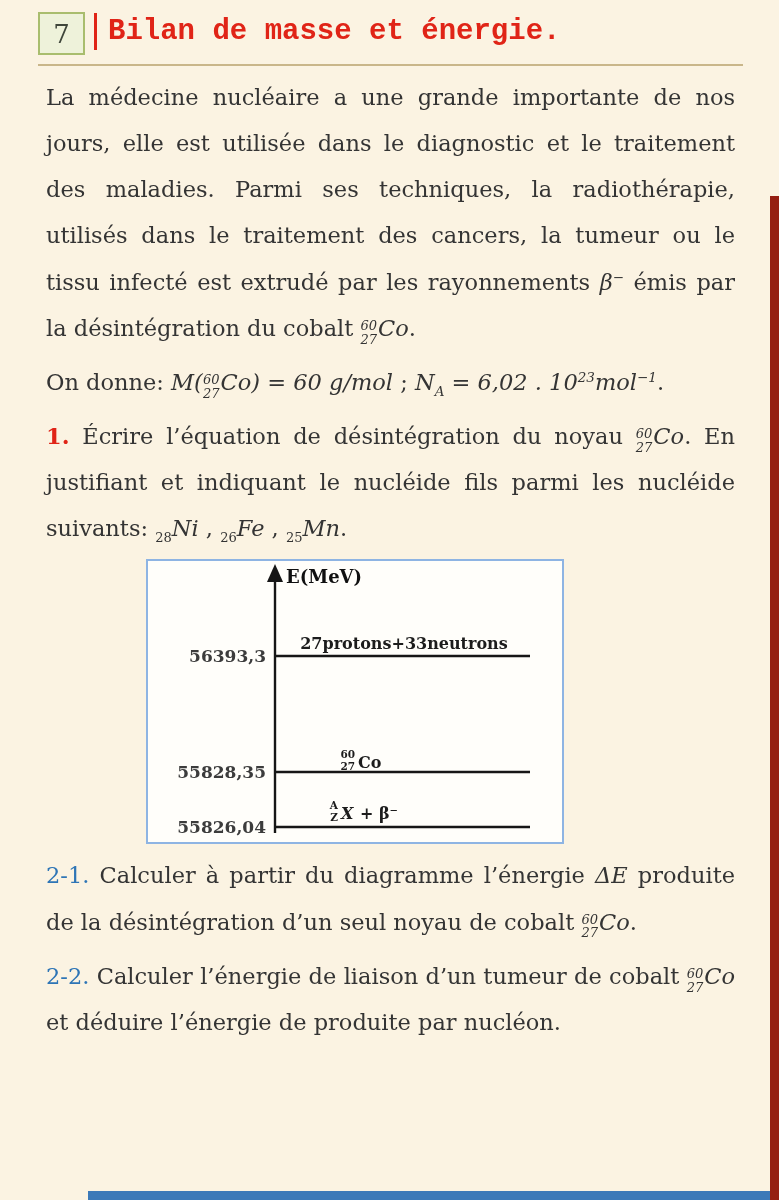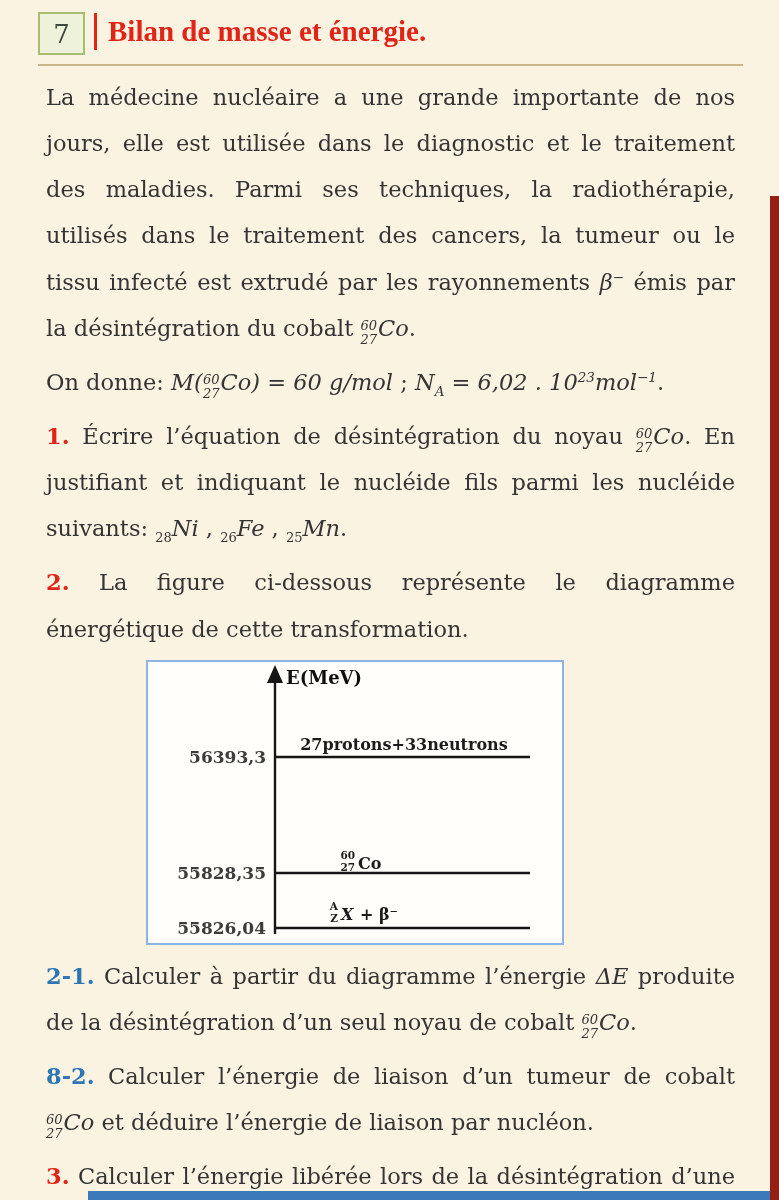--- a/index.html
+++ b/index.html
@@ -28,35 +28,35 @@
     width:47px;height:43px;flex:0 0 47px;
     background:#eef2da;border:2px solid #a9bd6e;
     display:flex;align-items:center;justify-content:center;
     font-size:26px;color:#3f463a;
   }
   .title{
     margin:0 0 4px 9px;
     padding:2px 0 2px 11px;
     border-left:3px solid var(--red);
     color:var(--red);
-    font-family:Liberation Serif, serif;
+    font-family:Liberation Mono, monospace;
     font-weight:700;font-size:29px;line-height:1.15;text-align:right;
   }
   .rule{border-bottom:2px solid var(--rule);margin-top:9px;}
 
   
   .content{margin-top:8px;}
   .para{
     margin:8px;font-size:22.5px;line-height:2.05;
     text-align:justify;color:var(--ink);
   }
   .seg{}
   .seg-it{font-style:italic;}
   .seg-red{color:var(--red);font-weight:700;}
-  .seg-blue{color:var(--blue);font-weight:700;}
+  .seg-blue{color:var(--blue);font-weight:400;}
   .seg-sup{font-size:60%;vertical-align:super;font-style:italic;}
   .seg-subit{font-size:60%;vertical-align:sub;font-style:italic;}
 
   .iso{white-space:nowrap;}
   .iso-stack{
     display:inline-block;vertical-align:-0.35em;
     text-align:right;margin-right:1px;
   }
   .iso-stack .iso-sup,.iso-stack .iso-sub{
     display:block;font-size:58%;line-height:1.05;font-style:italic;
@@ -100,21 +100,20 @@
       <span>7</span>
     </div>
     <h1 class="title">Bilan de masse et énergie.</h1>
   </header>
   <div class="rule"></div>
 
   <div class="content">
       <p class="para"><span class="seg">La médecine nucléaire a une grande importante de nos jours, elle est utilisée dans le diagnostic et le traitement des maladies. Parmi ses techniques, la radiothérapie, utilisés dans le traitement des cancers, la tumeur ou le tissu infecté est extrudé par les rayonnements </span><span class="seg-it">β</span><span class="seg-sup">−</span><span class="seg"> émis par la désintégration du cobalt </span><span class="iso"><span class="iso-stack"><span class="iso-sup">60</span><span class="iso-sub">27</span></span><span class="iso-sym">Co</span></span><span class="seg">.</span></p>
       <p class="para"><span class="seg">On donne: </span><span class="seg-it">M(</span><span class="iso"><span class="iso-stack"><span class="iso-sup">60</span><span class="iso-sub">27</span></span><span class="iso-sym">Co</span></span><span class="seg-it">) = 60 g/mol</span><span class="seg"> ; </span><span class="seg-it">N</span><span class="seg-subit">A</span><span class="seg-it"> = 6,02 . 10</span><span class="seg-sup">23</span><span class="seg-it">mol</span><span class="seg-sup">−1</span><span class="seg">.</span></p>
       <p class="para"><span class="seg-red">1.</span><span class="seg"> Écrire l’équation de désintégration du noyau </span><span class="iso"><span class="iso-stack"><span class="iso-sup">60</span><span class="iso-sub">27</span></span><span class="iso-sym">Co</span></span><span class="seg">. En justifiant et indiquant le nucléide fils parmi les nucléide suivants: </span><span class="presub"><span class="pre-sub">28</span><span class="iso-sym">Ni</span></span><span class="seg"> , </span><span class="presub"><span class="pre-sub">26</span><span class="iso-sym">Fe</span></span><span class="seg"> , </span><span class="presub"><span class="pre-sub">25</span><span class="iso-sym">Mn</span></span><span class="seg">.</span></p>
-      <p class="para"><span class="seg-red">2.</span><span class="seg"> La figure ci-dessous représente le diagramme énergétique de cette transformation.</span></p>
     </div>
 
   <div class="figure">
     <svg viewBox="0 0 414 281" width="414" height="281">
 
       <line x1="127" y1="272" x2="127" y2="16" stroke="#161616" stroke-width="2.4"></line>
       <polygon points="127,3 119,21 135,21" fill="#161616"></polygon>
       <text x="138" y="22" class="fig-axis">E(MeV)</text>
 
       <line x1="127" y1="95" x2="382" y2="95" stroke="#161616" stroke-width="2.4"></line>
@@ -131,20 +130,19 @@
       <text x="118" y="272" text-anchor="end" class="fig-val">55826,04</text>
       <text x="190" y="248" text-anchor="end" class="fig-iso-small">A</text>
       <text x="190" y="260" text-anchor="end" class="fig-iso-small">Z</text>
       <text x="193" y="258" class="fig-label-it">X</text>
       <text x="212" y="258" class="fig-label">+ β⁻</text>
     </svg>
   </div>
 
   <div class="content">
       <p class="para"><span class="seg-blue">2-1.</span><span class="seg"> Calculer à partir du diagramme l’énergie </span><span class="seg-it">ΔE</span><span class="seg"> produite de la désintégration d’un seul noyau de cobalt </span><span class="iso"><span class="iso-stack"><span class="iso-sup">60</span><span class="iso-sub">27</span></span><span class="iso-sym">Co</span></span><span class="seg">.</span></p>
-      <p class="para"><span class="seg-blue">8-2.</span><span class="seg"> Calculer l’énergie de liaison d’un tumeur de cobalt </span><span class="iso"><span class="iso-stack"><span class="iso-sup">60</span><span class="iso-sub">27</span></span><span class="iso-sym">Co</span></span><span class="seg"> et déduire l’énergie de liaison par nucléon.</span></p>
-      <p class="para"><span class="seg-red">3.</span><span class="seg"> Calculer l’énergie libérée lors de la désintégration d’une masse </span><span class="seg-it">m = 6g</span><span class="seg">.</span></p>
+      <p class="para"><span class="seg-blue">2-2.</span><span class="seg"> Calculer l’énergie de liaison d’un tumeur de cobalt </span><span class="iso"><span class="iso-stack"><span class="iso-sup">60</span><span class="iso-sub">27</span></span><span class="iso-sym">Co</span></span><span class="seg"> et déduire l’énergie de produite par nucléon.</span></p>
     </div>
 
 </div>
 
 <div class="right-strip"></div>
 <div class="bottom-bar"></div>
 
 </body></html>

